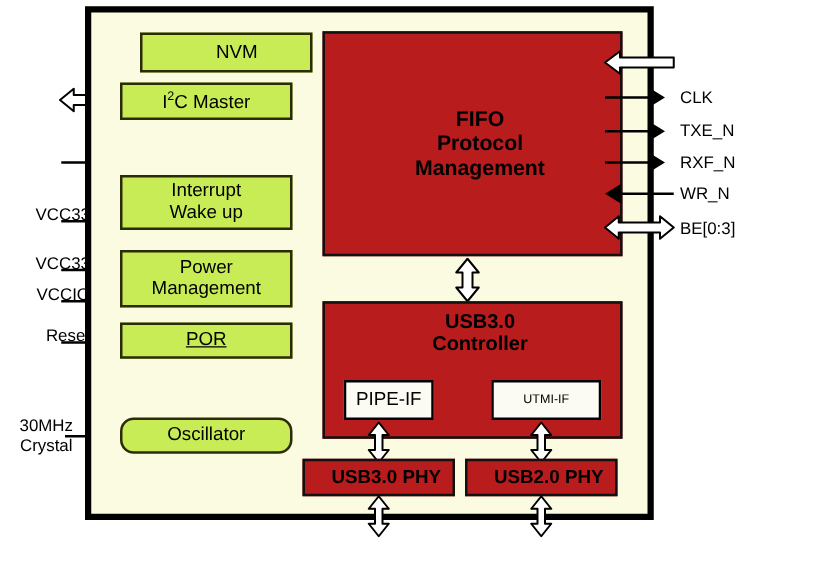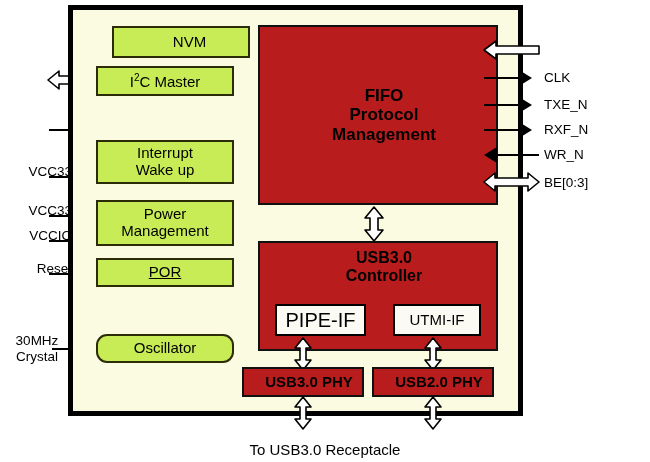--- a/index.html
+++ b/index.html
@@ -187,25 +187,25 @@
   <div class="harrow" style="left:362px; top:206px;">
     <svg width="24" height="36" viewBox="0 0 24 36">
       <polygon points="12,1 21,12 16,12 16,24 21,24 12,35 3,24 8,24 8,12 3,12" fill="#ffffff" stroke="#000000" stroke-width="1.6" stroke-linejoin="round"></polygon>
     </svg>
   </div>
 
   <div class="blk blk-teal" style="left:258px; top:241px; width:240px; height:110px; display:block;">
     <div class="bold" style="white-space:pre-line; font-size:16px; text-align:center; padding-top:6px; line-height:1.15;">USB3.0
 Controller</div>
 
-    <div class="blk blk-white" style="left:15px; top:61px; width:91px; height:32px; font-size:20px;">
+    <div class="blk blk-white" style="left:15px; top:61px; width:72px; height:32px; font-size:15px;">
       <span>PIPE-IF</span>
     </div>
 
-    <div class="blk blk-white" style="left:133px; top:61px; width:88px; height:32px; font-size:15px;">
+    <div class="blk blk-white" style="left:133px; top:61px; width:88px; height:32px; font-size:10px;">
       <span>UTMI-IF</span>
     </div>
   </div>
 
   <div class="harrow" style="left:292px; top:337px;">
     <svg width="22" height="34" viewBox="0 0 22 34">
       <polygon points="11,1 19,11 14,11 14,23 19,23 11,33 3,23 8,23 8,11 3,11" fill="#ffffff" stroke="#000000" stroke-width="1.6" stroke-linejoin="round"></polygon>
     </svg>
   </div>
 
@@ -257,15 +257,14 @@
   <div class="tri tri-left" style="left:484px; top:147px;"></div>
   <div class="sig-label right" style="left:544px; top:147px;">WR_N</div>
 
   <div class="harrow" style="left:483px; top:170px;">
     <svg width="57" height="24" viewBox="0 0 57 24">
       <polygon points="1,12 12,3 12,8 45,8 45,3 56,12 45,21 45,16 12,16 12,21" fill="#ffffff" stroke="#000000" stroke-width="1.6" stroke-linejoin="round"></polygon>
     </svg>
   </div>
   <div class="sig-label right" style="left:544px; top:175px;">BE[0:3]</div>
 
-  <div class="caption" style="left:0px; top:441px; width:650px;">To USB3.0 Receptacle</div>
 
 </div>
 
 </body></html>

